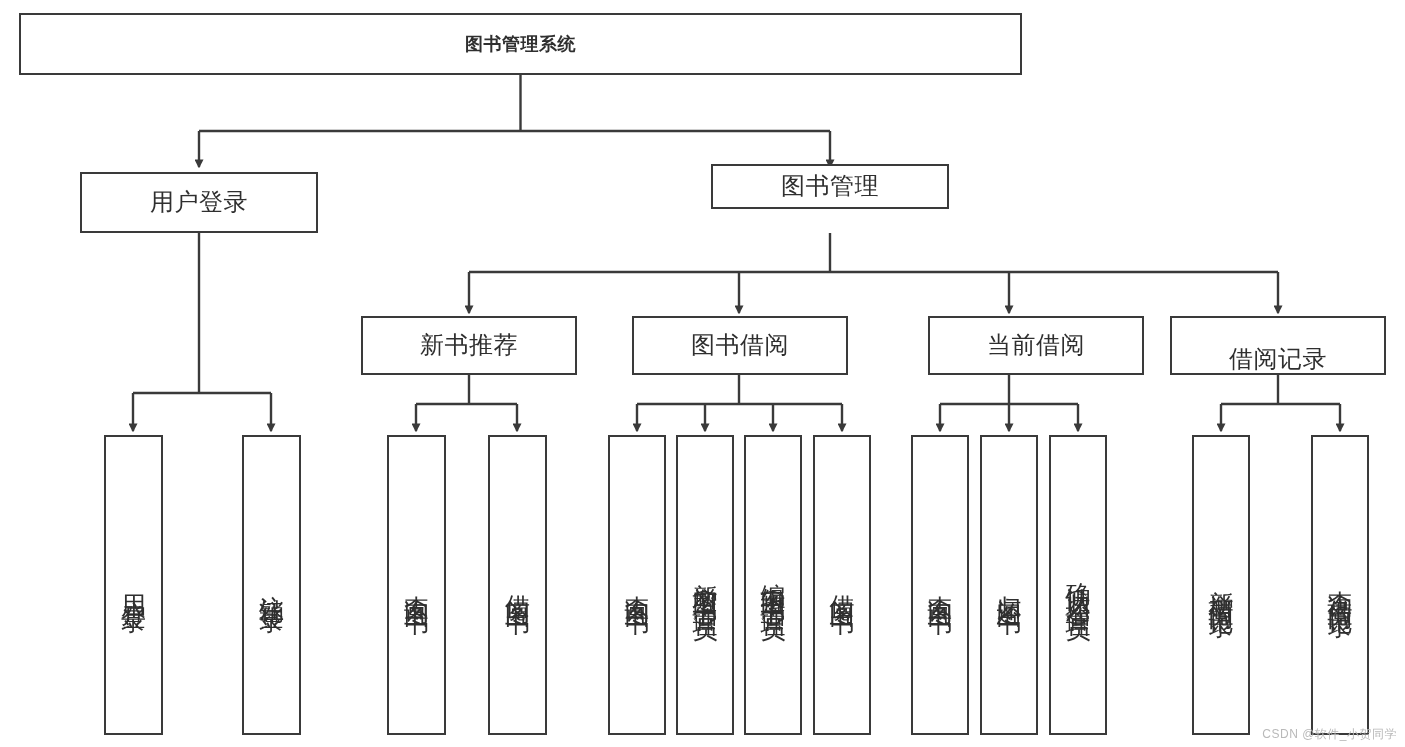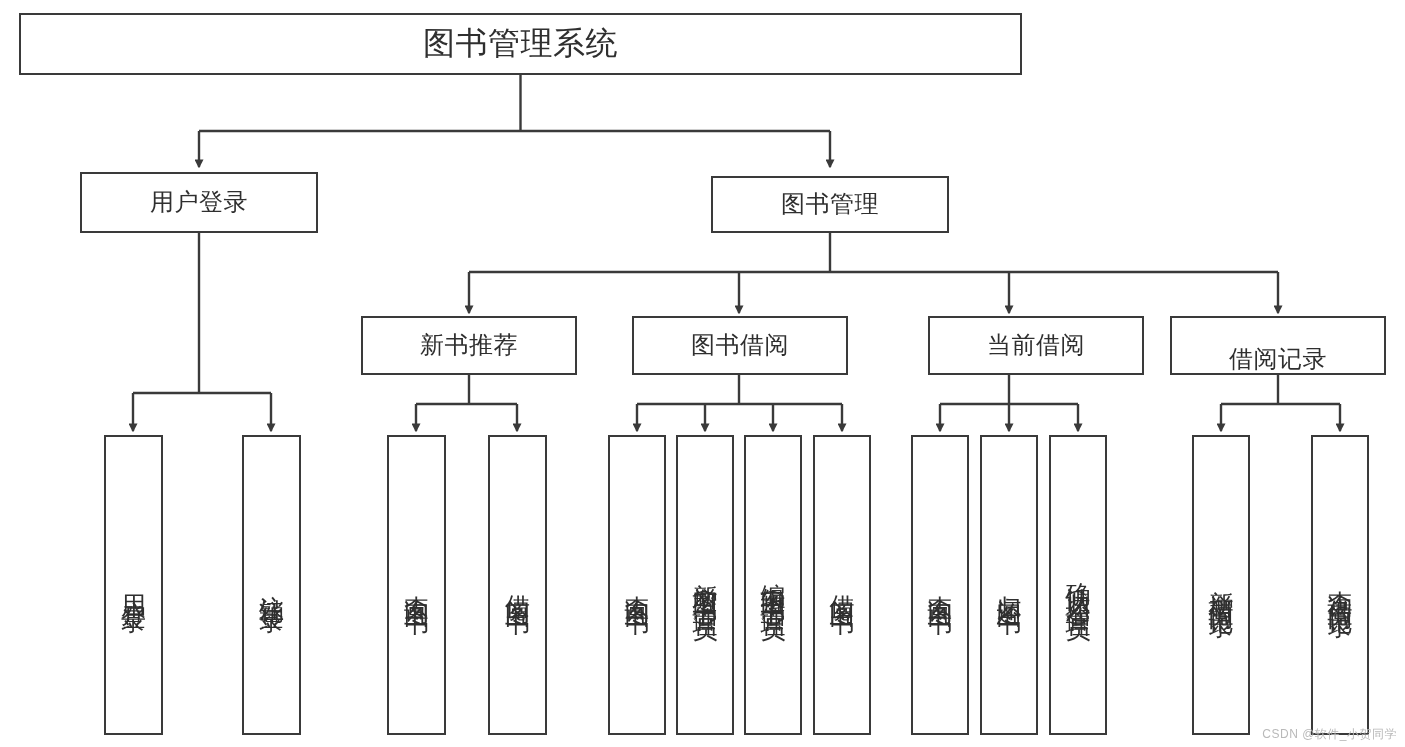--- a/index.html
+++ b/index.html
@@ -42,21 +42,22 @@
     color: #2f2f2f;
     line-height: 1.12;
     white-space: nowrap;
   }
   
   .node.horiz .node-label {
     font-size: 24px;
     letter-spacing: 0.5px;
   }
   .node.root .node-label {
-    font-size: 32px;
+    font-size: 18px;
+    font-weight: bold;
   }
   
   .node.vert {
     align-items: center;
     justify-content: center;
   }
   .node.vert .node-label {
     writing-mode: vertical-rl;
     text-orientation: upright;
     font-size: 25px;
@@ -138,21 +139,21 @@
   </svg>
 
   <div class="node horiz root" style="left:19px; top:13px; width:1003px; height:62px;">
     <span class="node-label">图书管理系统</span>
   </div>
 
   <div class="node horiz" style="left:80px; top:172px; width:238px; height:61px;">
     <span class="node-label">用户登录</span>
   </div>
 
-  <div class="node horiz" style="left:711px; top:176px; width:238px; height:57px;">
+  <div class="node horiz" style="left:711px; top:164px; width:238px; height:45px;">
     <span class="node-label">图书管理</span>
   </div>
 
   <div class="node horiz" style="left:361px; top:316px; width:216px; height:59px;">
     <span class="node-label">新书推荐</span>
   </div>
 
   <div class="node horiz" style="left:632px; top:316px; width:216px; height:59px;">
     <span class="node-label">图书借阅</span>
   </div>

